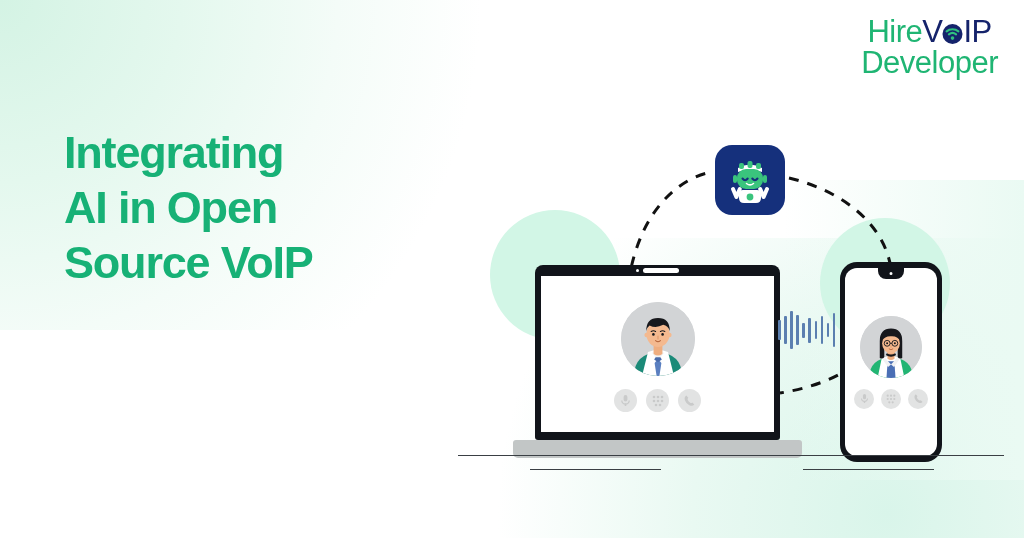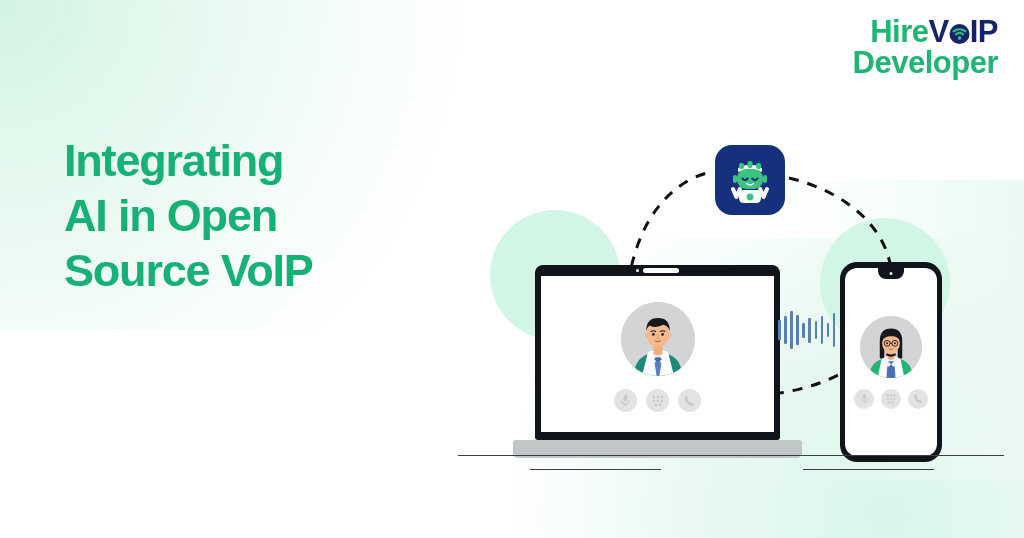--- a/index.html
+++ b/index.html
@@ -30,22 +30,22 @@
   }
   .bg-wash-r {
     position:absolute; right:0; top:180px; width:240px; height:300px;
     background:linear-gradient(90deg, rgba(255,255,255,0) 0%, #eafaf3 100%);
     pointer-events:none;
   }
 
   
   .logo {
     position:absolute; right:26px; top:16px;
-    text-align:right; line-height:1.0;
-    font-weight:bold;
+    text-align:center; line-height:1.0;
+    font-weight:normal;
     letter-spacing:-0.5px;
   }
   .logo-line1 { font-size:31px; white-space:nowrap; }
   .logo-line2 { font-size:31px; color:#1fb573; }
   .logo-hire { color:#1fb573; }
   .logo-v { color:#15236b; }
   .logo-ip { color:#15236b; }
   .wifi-o {
     display:inline-block; position:relative;
     width:21px; height:24px; vertical-align:-3px;
@@ -53,21 +53,21 @@
   }
   .wifi-o svg { position:absolute; left:0; top:1px; }
 
   
   .headline-block { position:absolute; left:64px; top:118px; }
   .kicker {
     font-size:26px; font-weight:bold; color:#1b1b1b;
     letter-spacing:-0.3px; line-height:1.1;
   }
   .headline {
-    margin-top:16px;
+    margin-top:8px;
     font-size:45px; font-weight:bold; color:#17b176;
     line-height:1.22; letter-spacing:-1.2px;
   }
   .headline div { white-space:nowrap; }
 
   
   .illus { position:absolute; left:440px; top:0; width:584px; height:538px; }
 
   
   .circle-left {

